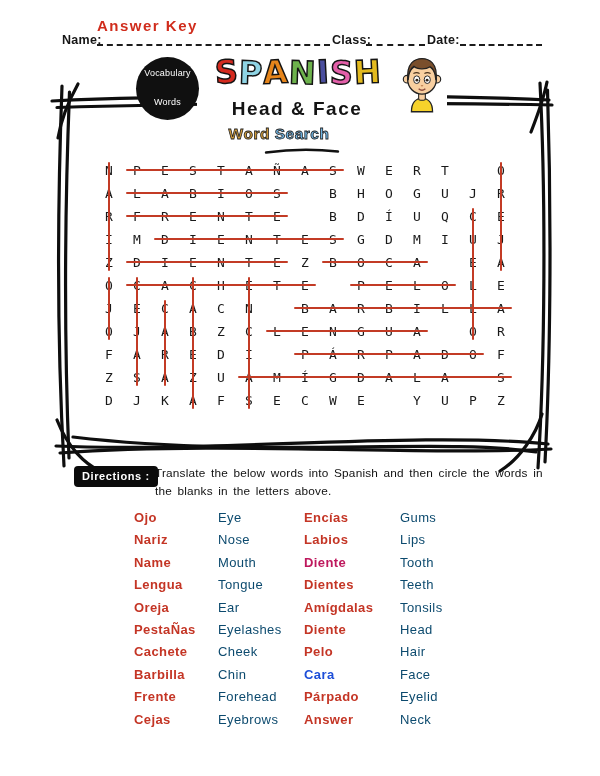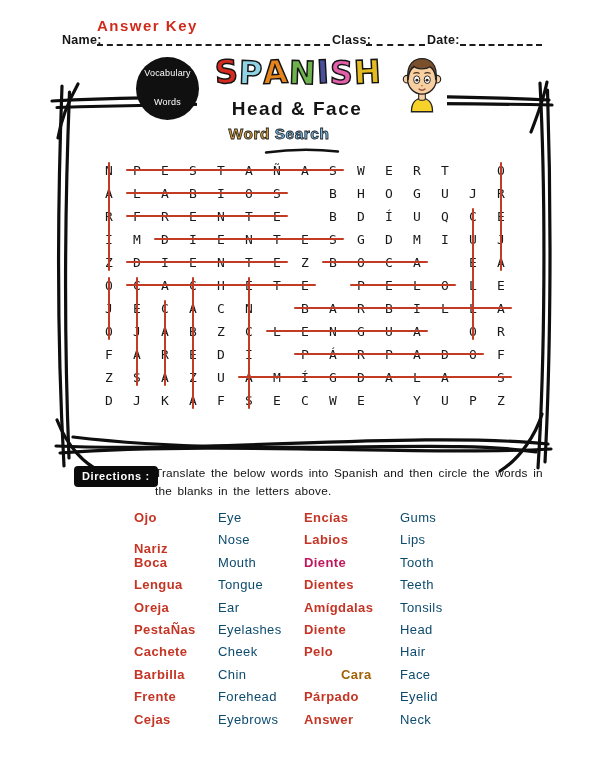--- a/index.html
+++ b/index.html
@@ -306,25 +306,25 @@
     </div>
 
   <div class="dir-label">Directions :</div>
   <div class="dir-text">Translate the below words into Spanish and then circle the words in the blanks in the letters above.</div>
 
   <div class="word-list" id="word-list">
       <div class="wl-es" style="color: rgb(196, 53, 37);">Ojo</div>
       <div class="wl-en">Eye</div>
       <div class="wl-es" style="color: rgb(196, 53, 37);">Encías</div>
       <div class="wl-en">Gums</div>
-      <div class="wl-es" style="color: rgb(196, 53, 37); margin-top: 9px;">Nariz</div>
+      <div class="wl-es" style="color: rgb(196, 53, 37);">Nariz</div>
       <div class="wl-en">Nose</div>
       <div class="wl-es" style="color: rgb(196, 53, 37);">Labios</div>
       <div class="wl-en">Lips</div>
-      <div class="wl-es" style="color: rgb(196, 53, 37);">Boca</div>
+      <div class="wl-es" style="color: rgb(196, 53, 37);">Name</div>
       <div class="wl-en">Mouth</div>
       <div class="wl-es" style="color: #be185d;">Diente</div>
       <div class="wl-en">Tooth</div>
       <div class="wl-es" style="color: rgb(196, 53, 37);">Lengua</div>
       <div class="wl-en">Tongue</div>
       <div class="wl-es" style="color: rgb(196, 53, 37);">Dientes</div>
       <div class="wl-en">Teeth</div>
       <div class="wl-es" style="color: rgb(196, 53, 37);">Oreja</div>
       <div class="wl-en">Ear</div>
       <div class="wl-es" style="color: rgb(196, 53, 37);">Amígdalas</div>
@@ -332,21 +332,21 @@
       <div class="wl-es" style="color: rgb(196, 53, 37);">PestaÑas</div>
       <div class="wl-en">Eyelashes</div>
       <div class="wl-es" style="color: rgb(196, 53, 37);">Diente</div>
       <div class="wl-en">Head</div>
       <div class="wl-es" style="color: rgb(196, 53, 37);">Cachete</div>
       <div class="wl-en">Cheek</div>
       <div class="wl-es" style="color: rgb(196, 53, 37);">Pelo</div>
       <div class="wl-en">Hair</div>
       <div class="wl-es" style="color: rgb(196, 53, 37);">Barbilla</div>
       <div class="wl-en">Chin</div>
-      <div class="wl-es" style="color: #a16207; margin-left: 37px;">Cara</div>
+      <div class="wl-es" style="color: #1d4ed8;">Cara</div>
       <div class="wl-en">Face</div>
       <div class="wl-es" style="color: rgb(196, 53, 37);">Frente</div>
       <div class="wl-en">Forehead</div>
       <div class="wl-es" style="color: rgb(196, 53, 37);">Párpado</div>
       <div class="wl-en">Eyelid</div>
       <div class="wl-es" style="color: rgb(196, 53, 37);">Cejas</div>
       <div class="wl-en">Eyebrows</div>
       <div class="wl-es" style="color: rgb(196, 53, 37);">Answer</div>
       <div class="wl-en">Neck</div>
     </div>

